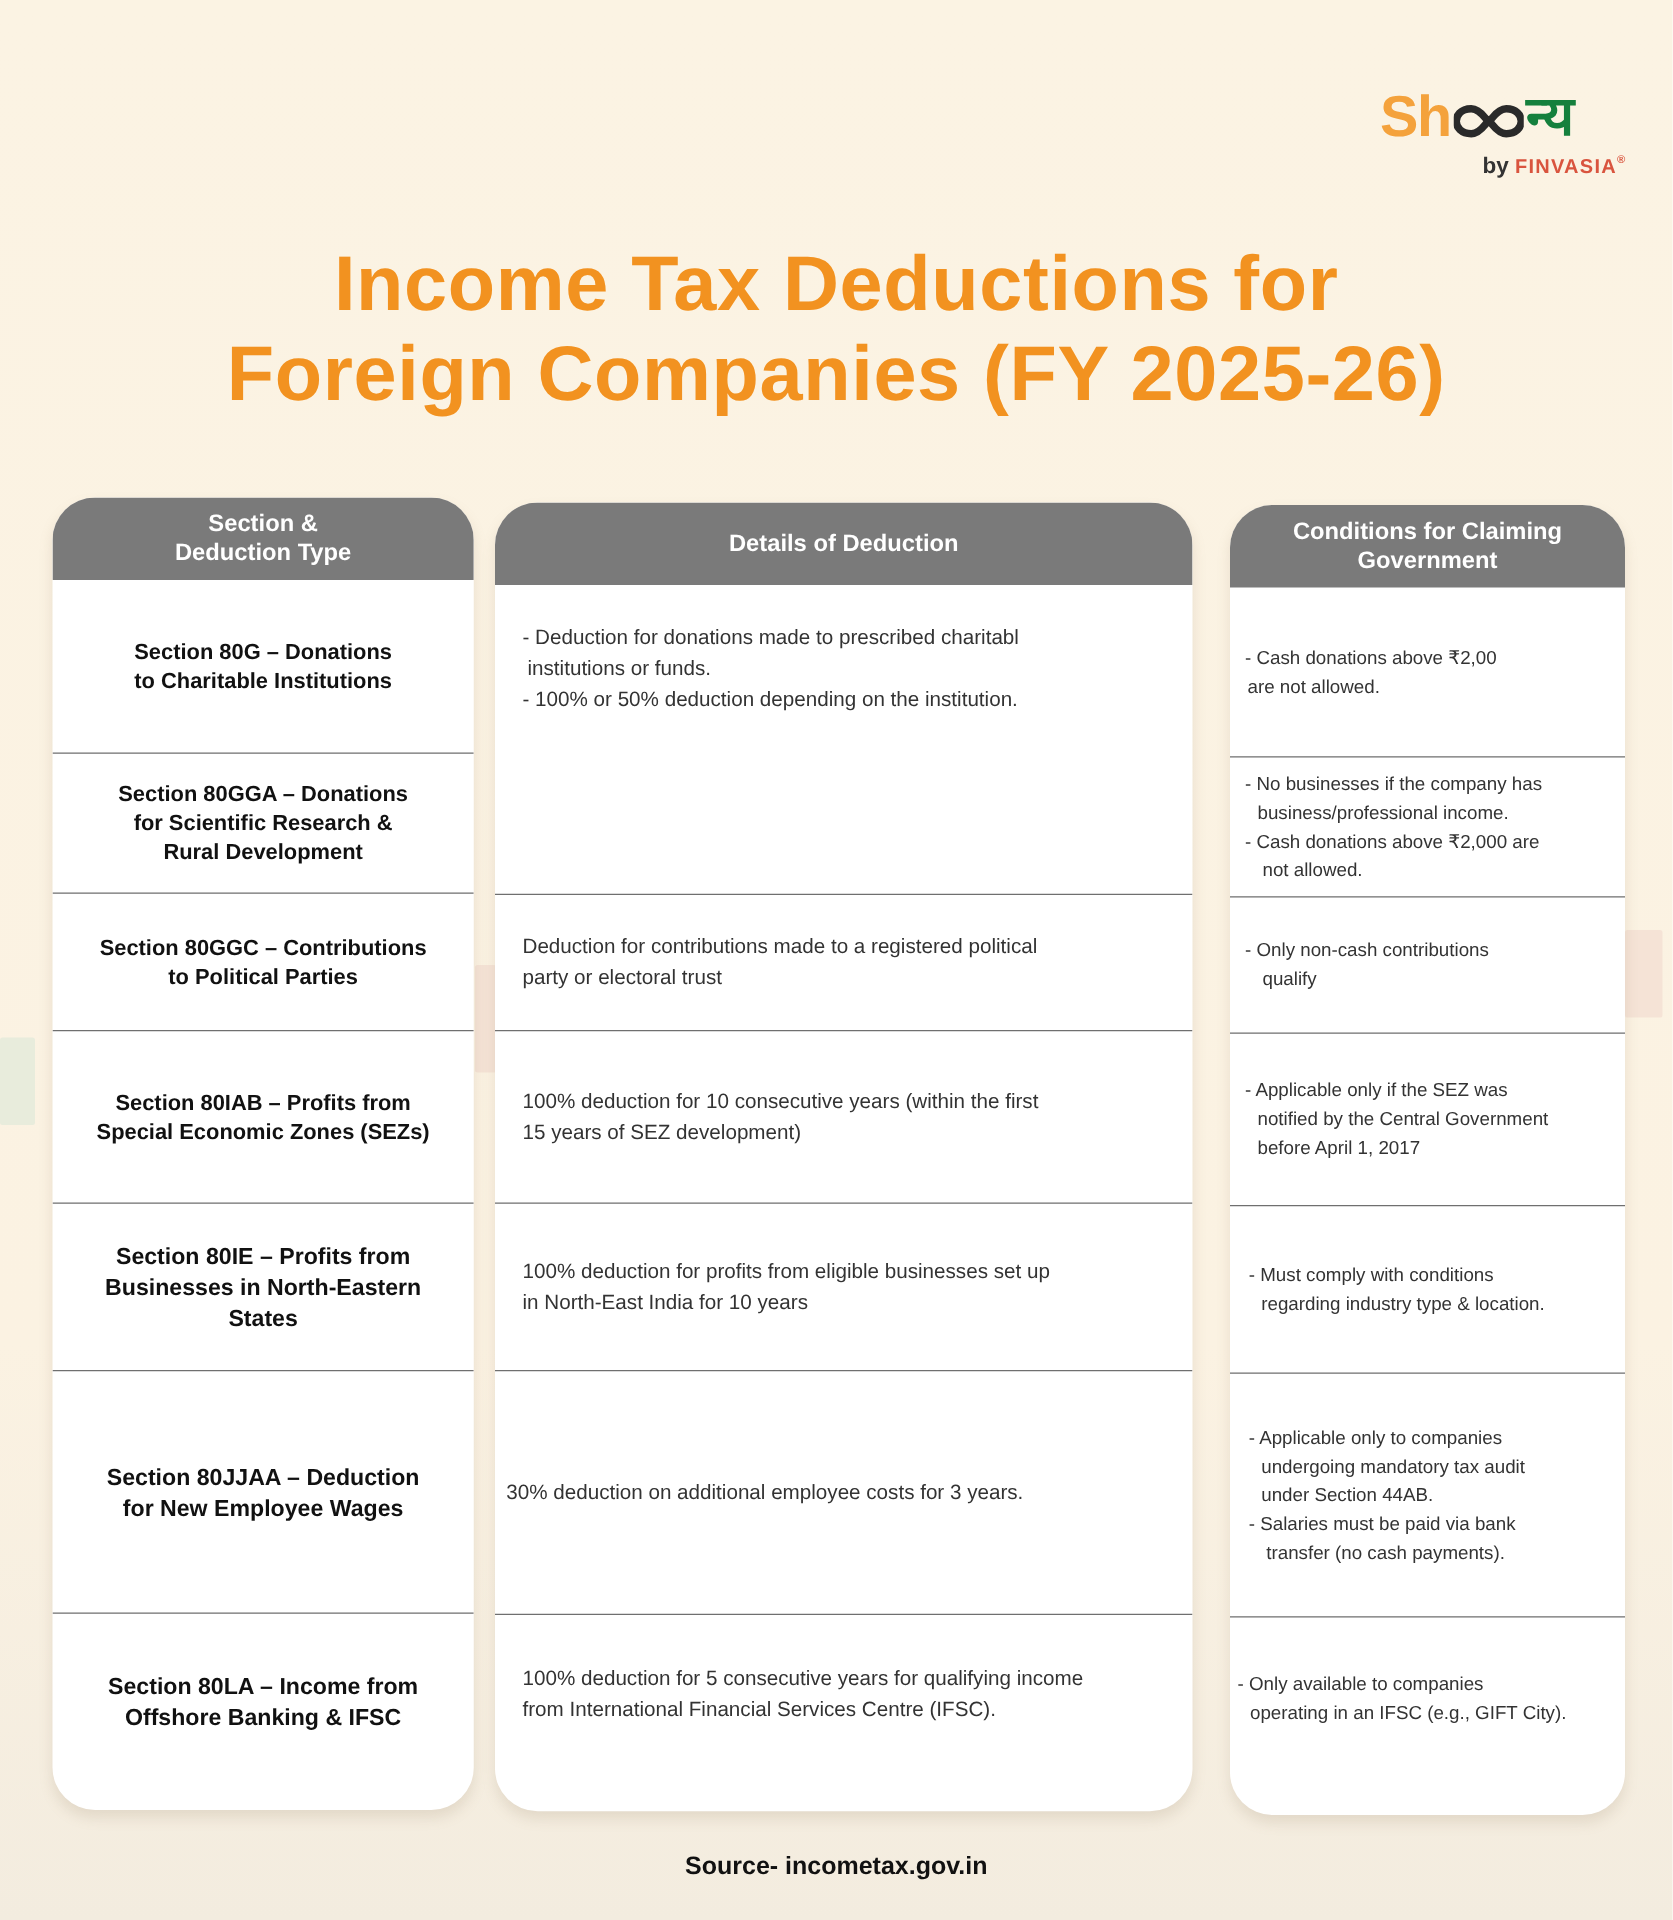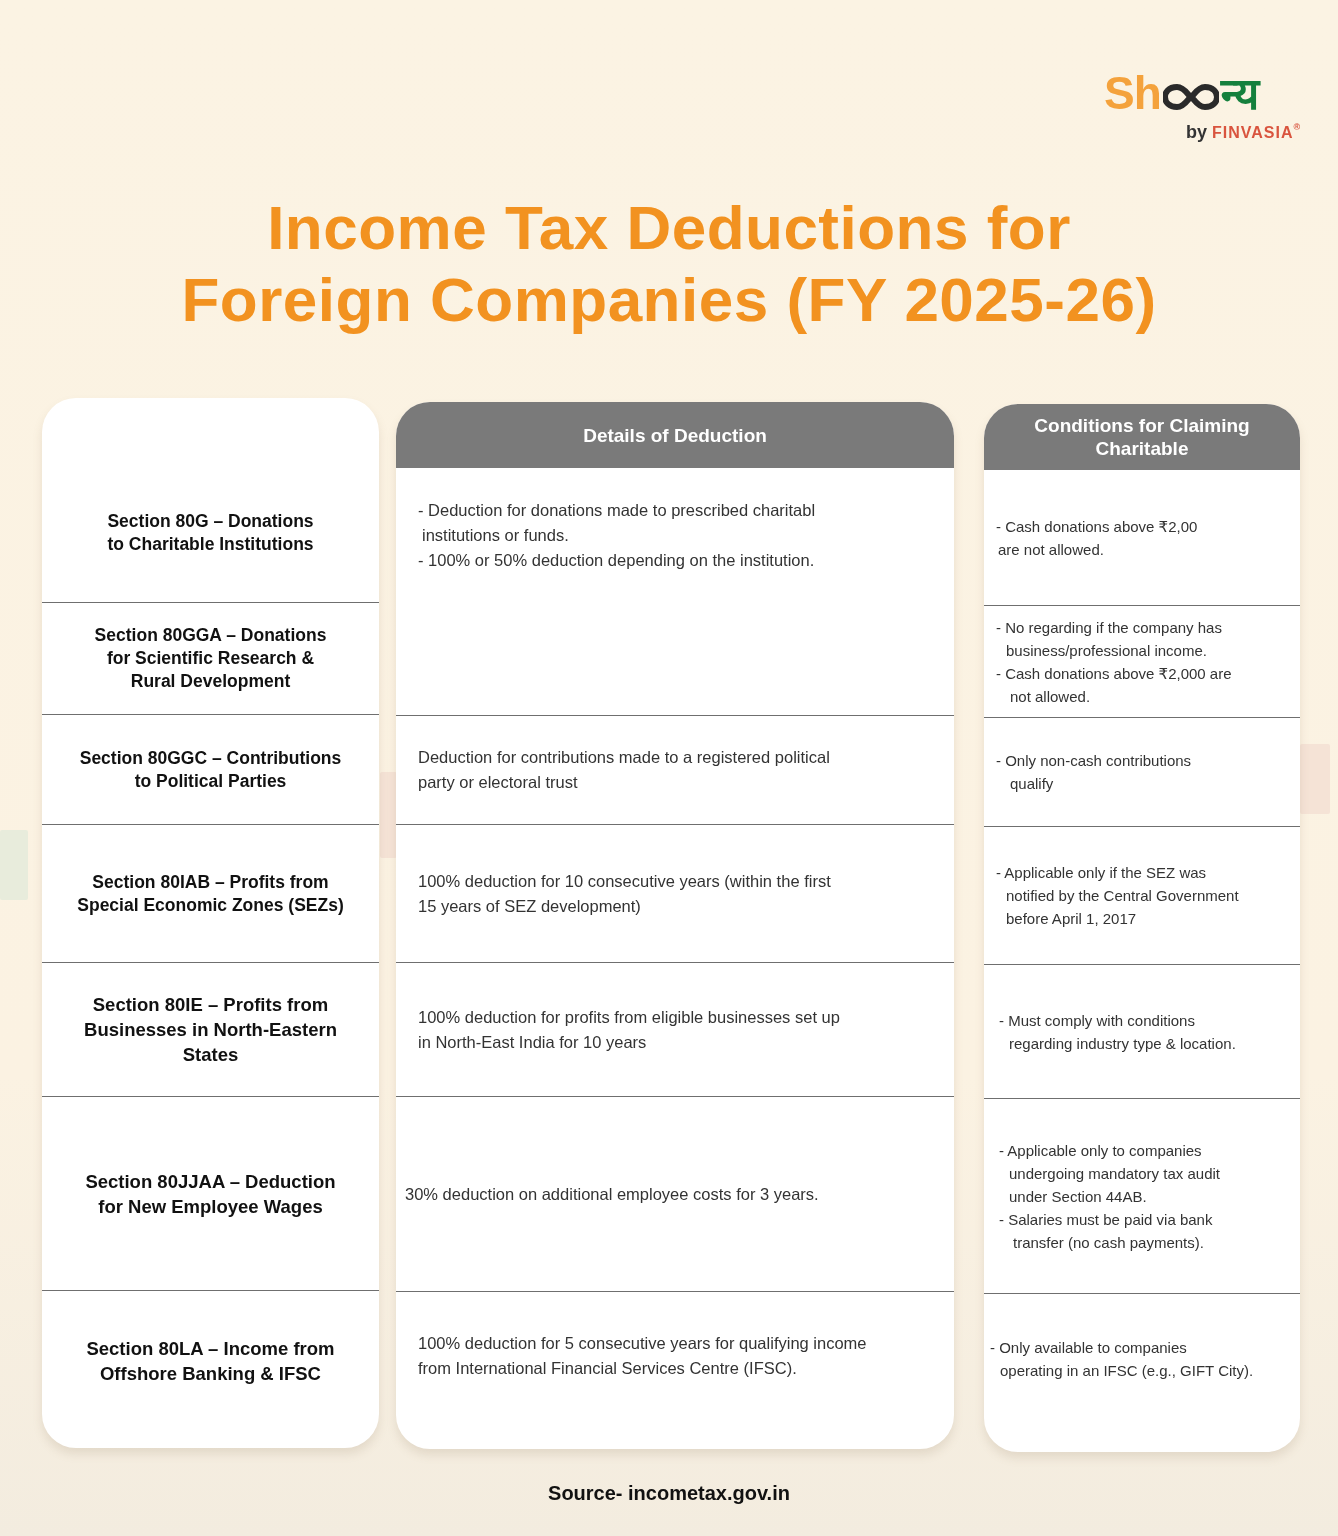--- a/index.html
+++ b/index.html
@@ -92,20 +92,24 @@
     <span class="brand">Finvasia</span><span class="reg">®</span>
   </div>
 </div>
 
 <h1 class="title">
   <span class="line">Income Tax Deductions for</span>
   <span class="line">Foreign Companies (FY 2025-26)</span>
 </h1>
 
 <div class="col col-1">
+  <div class="col-head">
+    <span>Section &amp;</span>
+    <span>Deduction Type</span>
+  </div>
   <div class="cell first" style="top:66px;height:138px;">
       <div class="cell-text">
     <span class="line">Section 80G – Donations</span>
     <span class="line">to Charitable Institutions</span>
   </div>
     </div>
   <div class="cell" style="top:204px;height:112px;">
       <div class="cell-text">
     <span class="line">Section 80GGA – Donations</span>
     <span class="line">for Scientific Research &amp;</span>
@@ -183,31 +187,31 @@
       <div class="cell-text">
     <span class="line">100% deduction for 5 consecutive years for qualifying income</span>
     <span class="line">from International Financial Services Centre (IFSC).</span>
   </div>
     </div>
 </div>
 
 <div class="col col-3">
   <div class="col-head">
     <span>Conditions for Claiming</span>
-    <span>Charitable</span>
+    <span>Government</span>
   </div>
   <div class="cell first" style="top:66px;height:135px;">
       <div class="cell-text">
     <span class="line">- Cash donations above ₹2,00</span>
     <span class="line" style="padding-left:2px;"> are not allowed.</span>
   </div>
     </div>
   <div class="cell" style="top:201px;height:112px;">
       <div class="cell-text">
-    <span class="line">- No regarding if the company has</span>
+    <span class="line">- No businesses if the company has</span>
     <span class="line" style="padding-left:10px;">  business/professional income.</span>
     <span class="line">- Cash donations above ₹2,000 are</span>
     <span class="line" style="padding-left:14px;">   not allowed.</span>
   </div>
     </div>
   <div class="cell" style="top:313px;height:109px;">
       <div class="cell-text">
     <span class="line">- Only non-cash contributions</span>
     <span class="line" style="padding-left:14px;">   qualify</span>
   </div>

